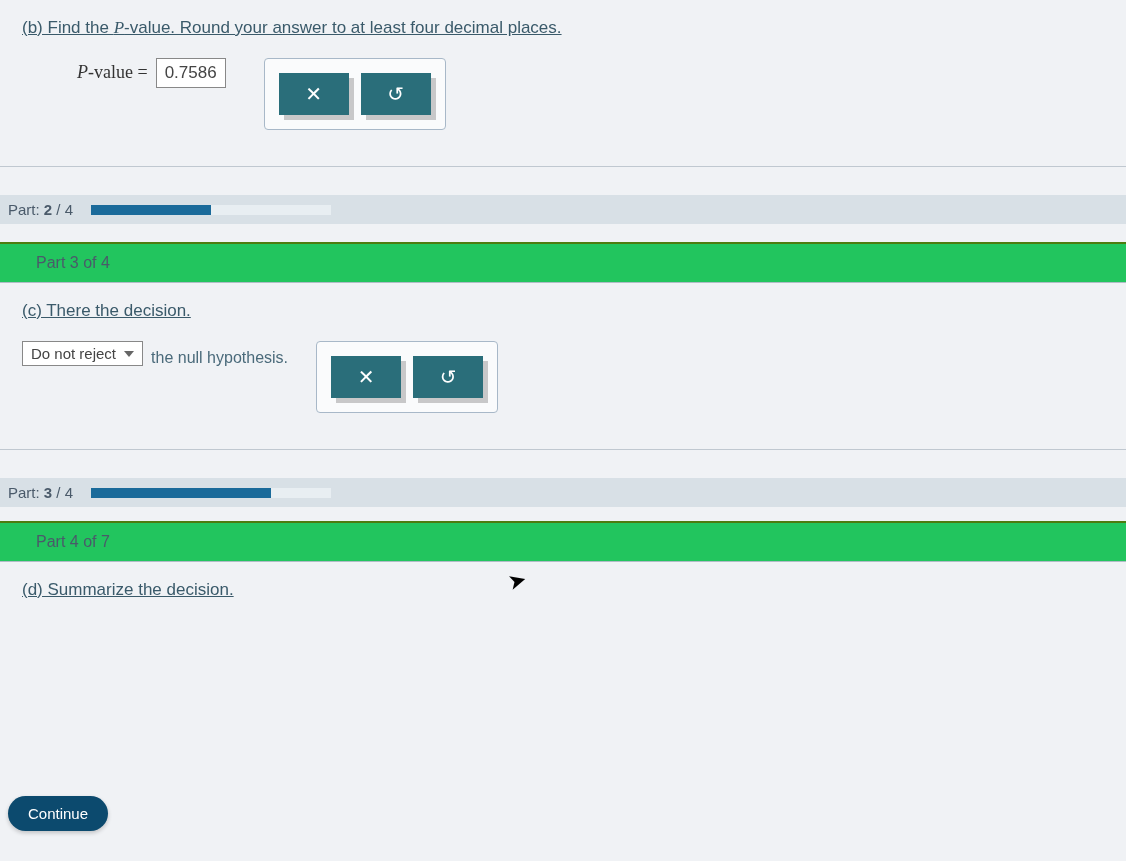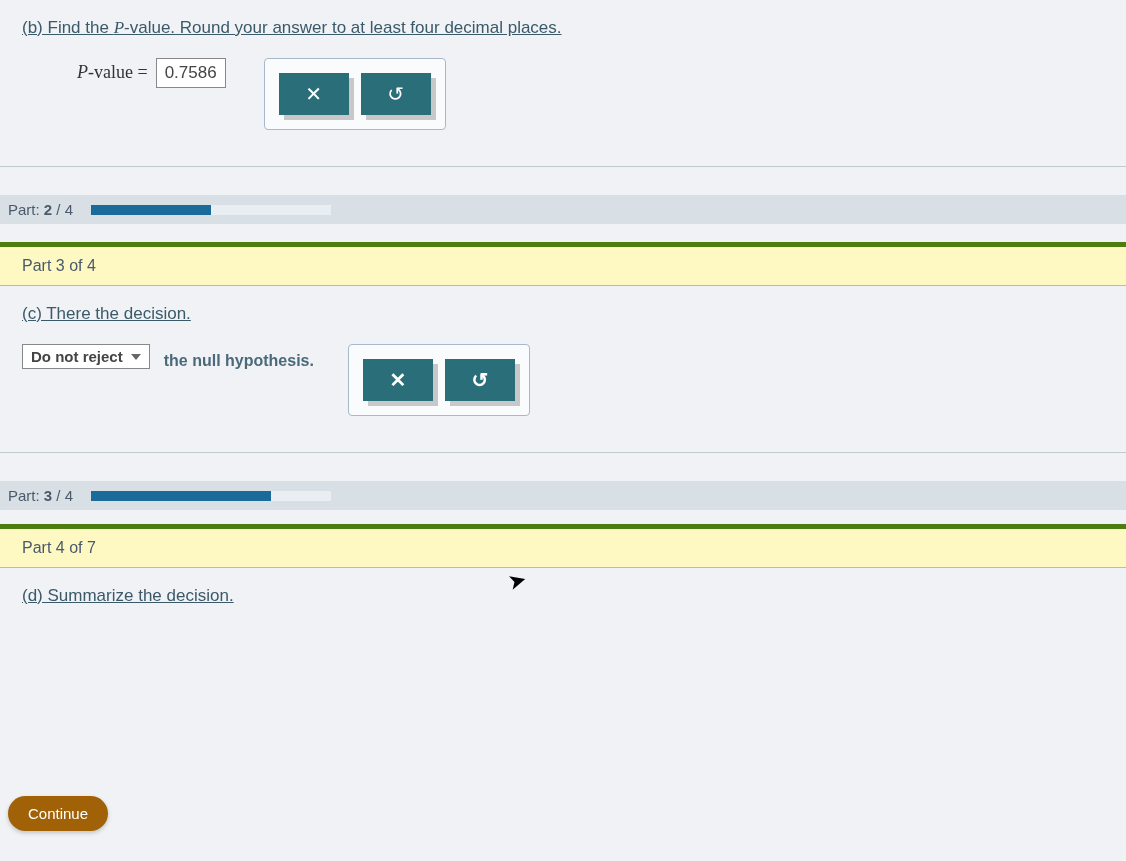--- a/index.html
+++ b/index.html
@@ -66,28 +66,28 @@
     }
     .progress-bar-row .bold { font-weight: bold; }
     .prog-track {
       height: 10px;
       width: 240px;
       background: #e8eef2;
       position: relative;
     }
     .prog-fill { height: 100%; background: #1a6a9a; }
     .part-header {
-      background: #fef9c3;
-      padding: 10px 22px;
+      background: #22c55e;
+      padding: 10px 36px;
       font-size: 16px;
       color: #4a5a6a;
-      border-top: 5px solid #4d7c0f;
+      border-top: 2px solid #4d7c0f;
       border-bottom: 1px solid #b0bcc6;
     }
-    .inline-row { display: flex; align-items: flex-start; gap: 14px; flex-wrap: wrap; font-weight: bold; }
+    .inline-row { display: flex; align-items: flex-start; gap: 8px; flex-wrap: wrap; }
     .select-box {
       border: 1px solid #888;
       background: #fff;
       padding: 3px 8px;
       color: #444;
       font-size: 15px;
       display: inline-flex;
       align-items: center;
       gap: 8px;
     }
@@ -95,21 +95,21 @@
       width: 0; height: 0;
       border-left: 5px solid transparent;
       border-right: 5px solid transparent;
       border-top: 6px solid #666;
     }
     .body-text { color: #4a6a7a; font-size: 16px; line-height: 1.7; }
     .continue-btn {
       position: absolute;
       left: 8px;
       bottom: 30px;
-      background: #a16207;
+      background: #0c4a6e;
       color: #fff;
       border-radius: 18px;
       padding: 9px 20px;
       font-size: 15px;
       box-shadow: 0 2px 4px rgba(0,0,0,0.2);
       cursor: pointer;
     }
     .gap { height: 28px; }
     .cursor-arrow {
       position: absolute;

